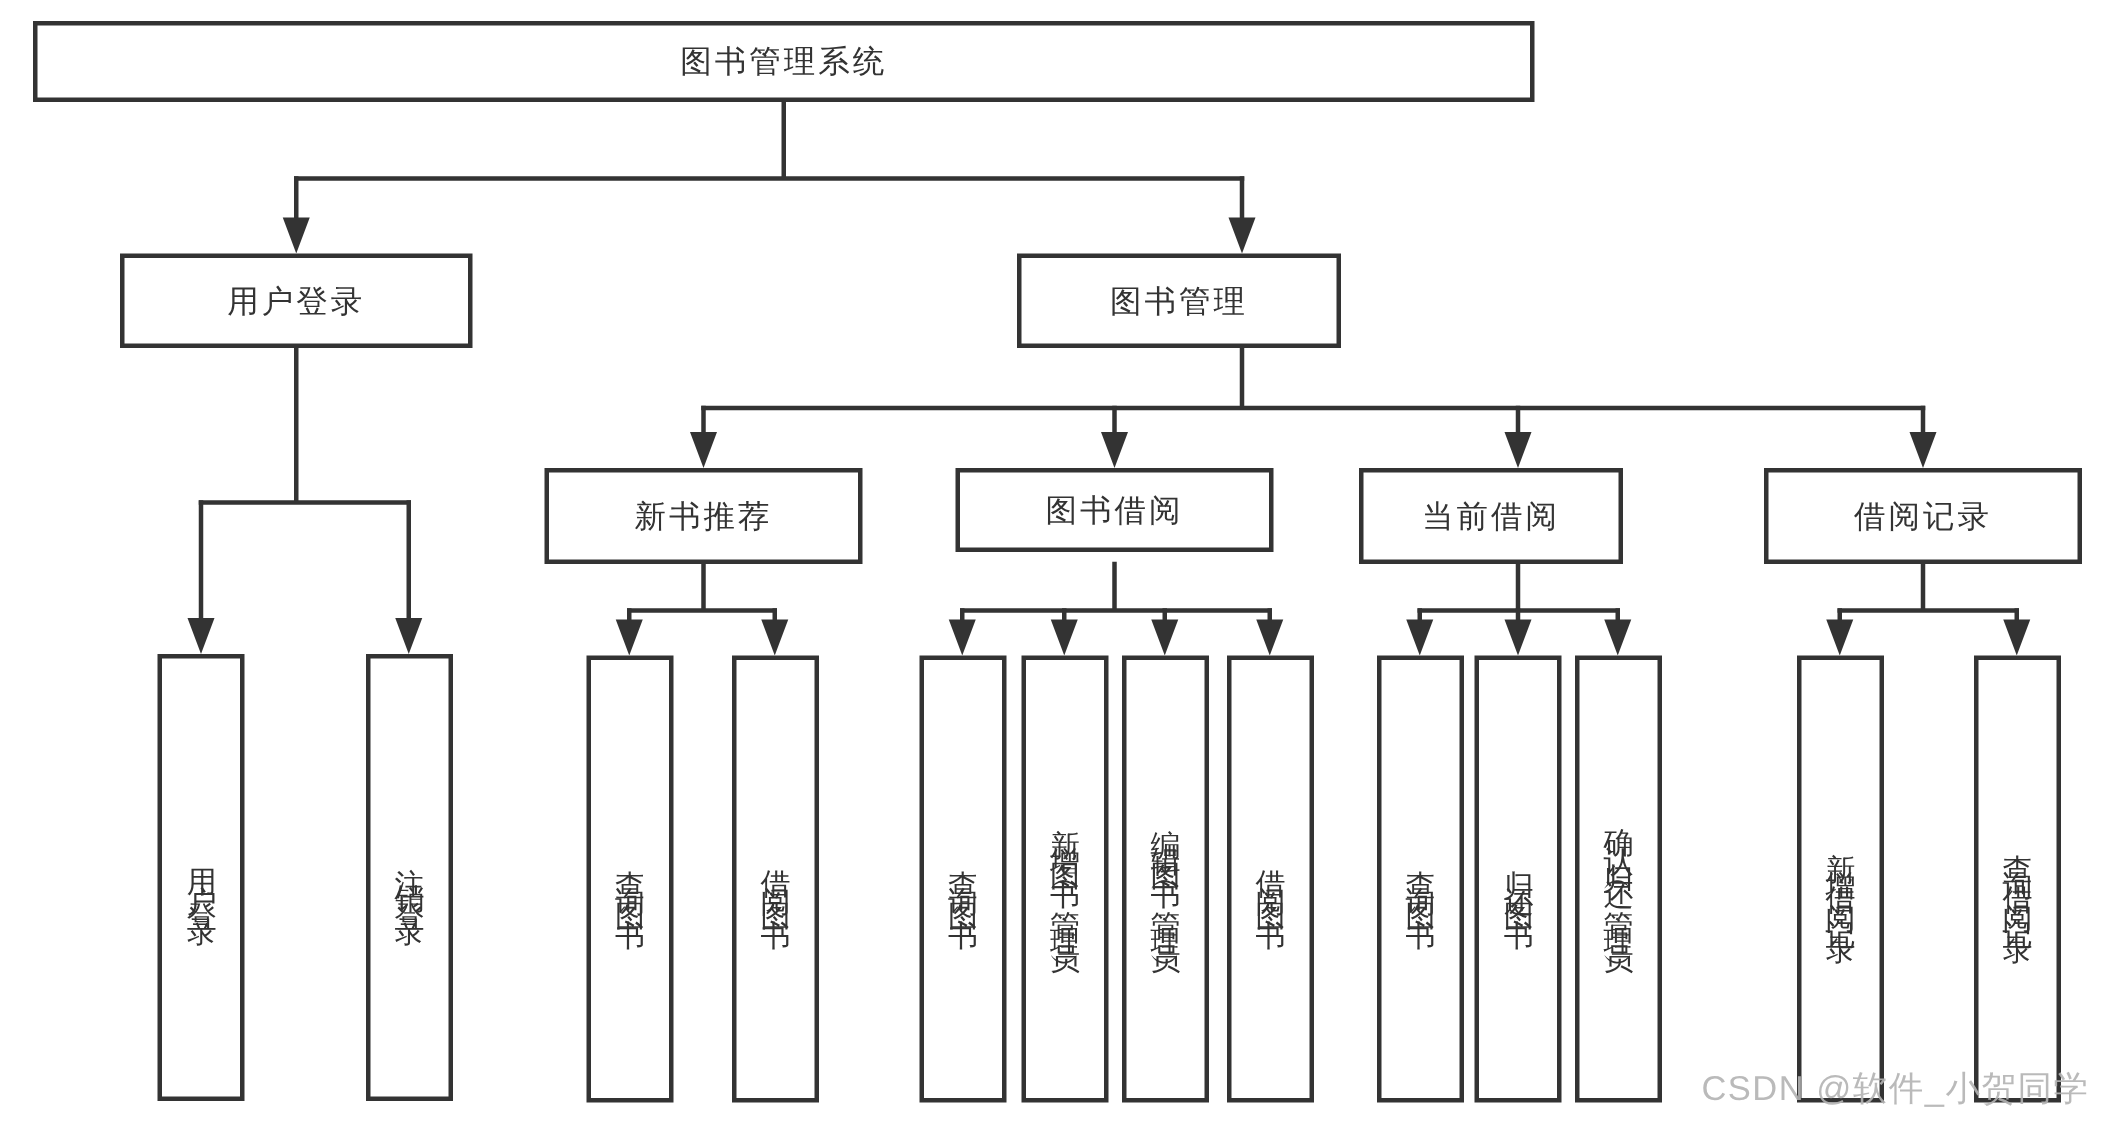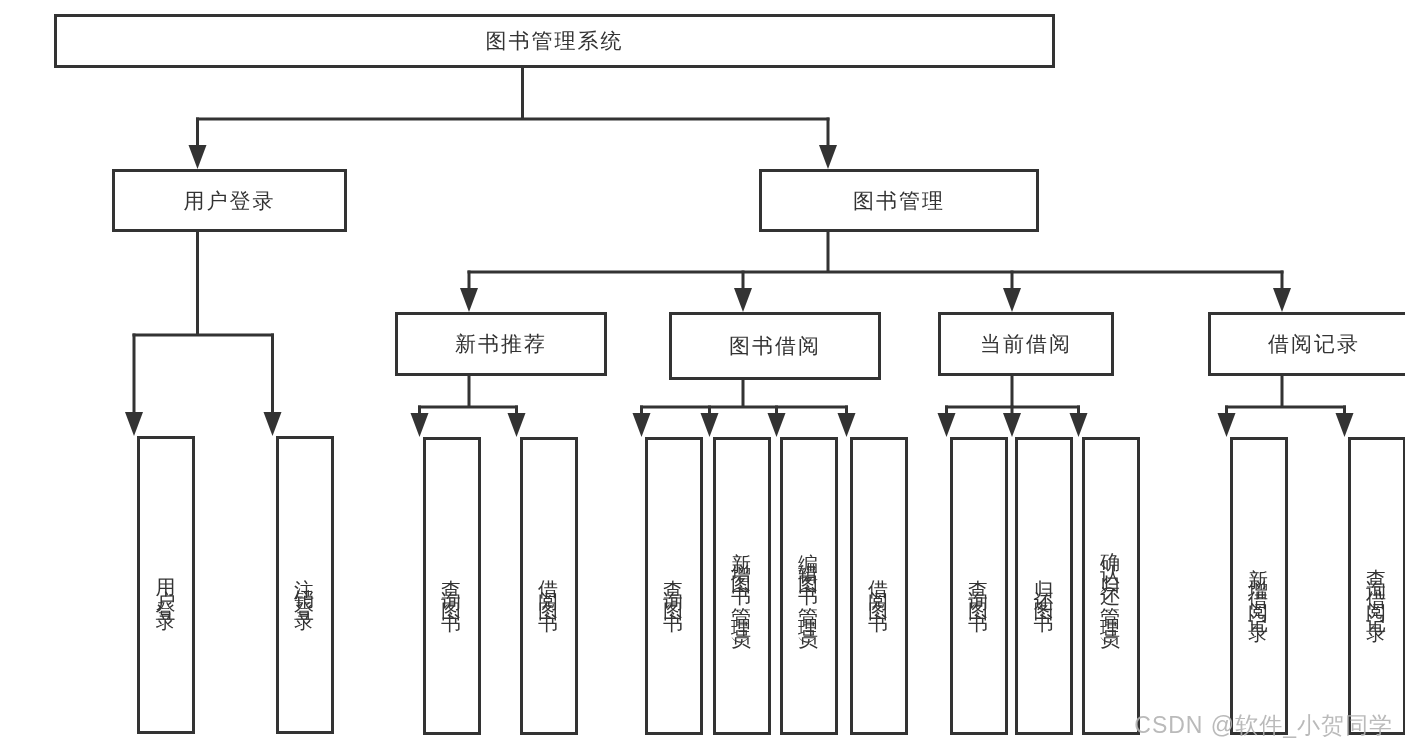--- a/index.html
+++ b/index.html
@@ -35,39 +35,38 @@
   .ah { fill: var(--line); stroke: none; }
   .node {
     position: absolute;
     background: var(--bg);
     border: 3px solid var(--line);
     color: var(--text);
     display: flex;
     align-items: center;
     justify-content: center;
     text-align: center;
-    margin-left: 32px;
   }
   .node.h {
     font-size: 21px;
     letter-spacing: 2px;
   }
   .node.v {
     font-size: 20px;
     letter-spacing: 11px;
     writing-mode: vertical-rl;
     text-orientation: upright;
     line-height: 1;
   }
   
   .n-root     { left: 22px;    top: 14px;  width: 1001px; height: 54px; }
   .n-login    { left: 80px;    top: 169px; width: 235px;  height: 63px; }
-  .n-mgmt     { left: 727px;   top: 169px; width: 280px;  height: 63px; }
+  .n-mgmt     { left: 678px;   top: 169px; width: 216px;  height: 63px; }
   .n-rec      { left: 363px;   top: 312px; width: 212px;  height: 64px; }
-  .n-borrow   { left: 637px;   top: 312px; width: 212px;  height: 68px; }
+  .n-borrow   { left: 637px;   top: 312px; width: 212px;  height: 56px; }
   .n-current  { left: 906px;   top: 312px; width: 176px;  height: 64px; }
   .n-records  { left: 1176px;  top: 312px; width: 212px;  height: 64px; text-align: right; }
   .leaf       { top: 437px; width: 58px; height: 298px; }
   .l-ulogin   { left: 105px;   top: 436px; }
   .l-ulogout  { left: 243.5px; top: 436px; }
   .l-q1       { left: 390.5px; }
   .l-b1       { left: 487.5px; }
   .l-q2       { left: 612.5px; }
   .l-add      { left: 680.5px; }
   .l-edit     { left: 747.5px; }

